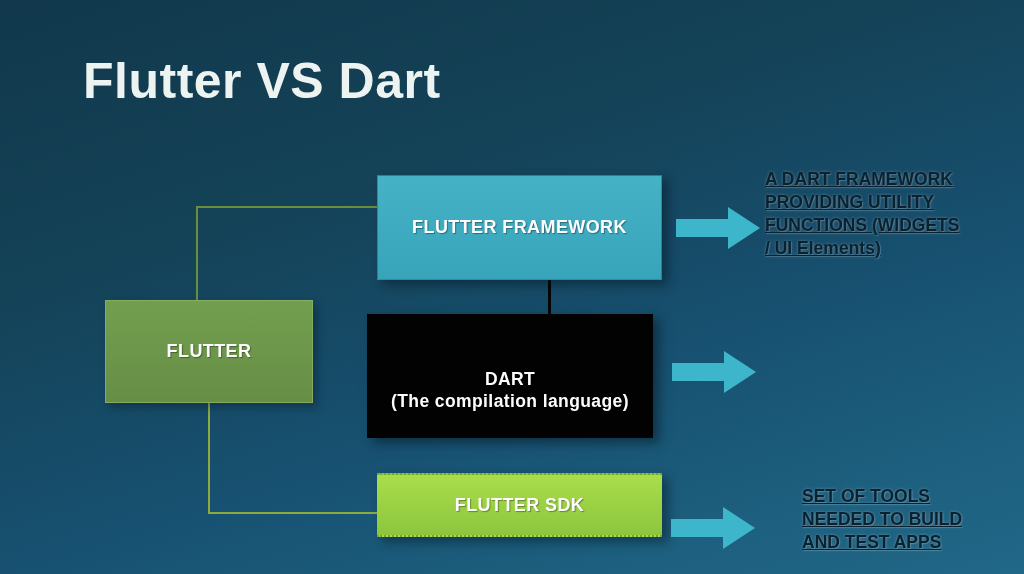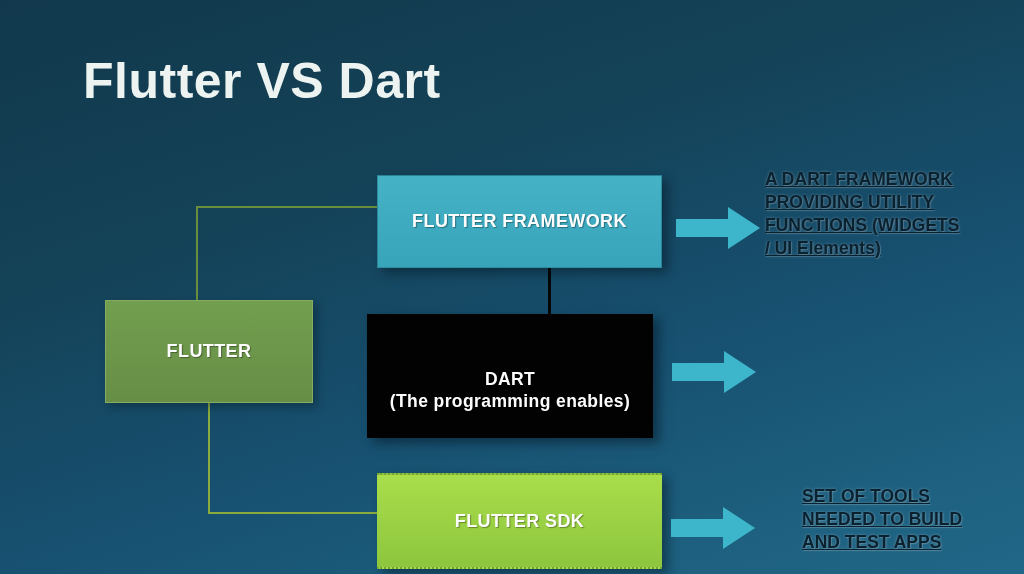--- a/index.html
+++ b/index.html
@@ -27,35 +27,35 @@
     text-shadow:1px 1px 1px rgba(0,0,0,0.35);
     box-sizing:border-box;white-space:pre-line;
   }
   .box-flutter{
     left:105px;top:300px;width:208px;height:103px;
     background:linear-gradient(180deg,#729f4f,#678e46);
     border:1px solid #85ac5f;
     box-shadow:4px 4px 8px rgba(4,18,28,0.35);
   }
   .box-framework{
-    left:377px;top:175px;width:285px;height:93px;
+    left:377px;top:175px;width:285px;height:105px;
     background:linear-gradient(180deg,#45b2c6,#37a4ba);
     border:1px solid rgba(10,70,85,0.35);
     box-shadow:6px 5px 10px rgba(4,18,28,0.45);
     justify-content:center;
   }
   .box-dart{
     left:367px;top:314px;width:286px;height:124px;
     background:#020202;
     box-shadow:6px 5px 10px rgba(4,18,28,0.5);
     font-size:17.5px;line-height:22px;
   }
   .box-dart .label{transform:translateY(14px);}
   .box-sdk{
-    left:377px;top:473px;width:285px;height:96px;
+    left:377px;top:473px;width:285px;height:64px;
     background:linear-gradient(180deg,#a9dd4a,#8dc63e);
     border-top:2px dotted #76a335;
     border-bottom:2px dotted #76a335;
     box-shadow:6px 5px 10px rgba(4,18,28,0.45);
   }
   
   .arrow{position:absolute;width:84px;height:42px;}
   
   .note{
     position:absolute;margin:0;
@@ -93,21 +93,21 @@
   <div class="box box-flutter">
     <span class="label">FLUTTER</span>
   </div>
 
   <div class="box box-framework">
     <span class="label">FLUTTER FRAMEWORK</span>
   </div>
 
   <div class="box box-dart">
     <span class="label">DART
-(The programming enables)</span>
+(The compilation language)</span>
   </div>
 
   <div class="box box-sdk">
     <span class="label">FLUTTER SDK</span>
   </div>
 
   <svg class="arrow" style="left:676px;top:207px;" viewBox="0 0 84 42">
     <polygon points="0,12 52,12 52,0 84,21 52,42 52,30 0,30" fill="#3db6cb"></polygon>
   </svg>
   <svg class="arrow" style="left:672px;top:351px;" viewBox="0 0 84 42">

